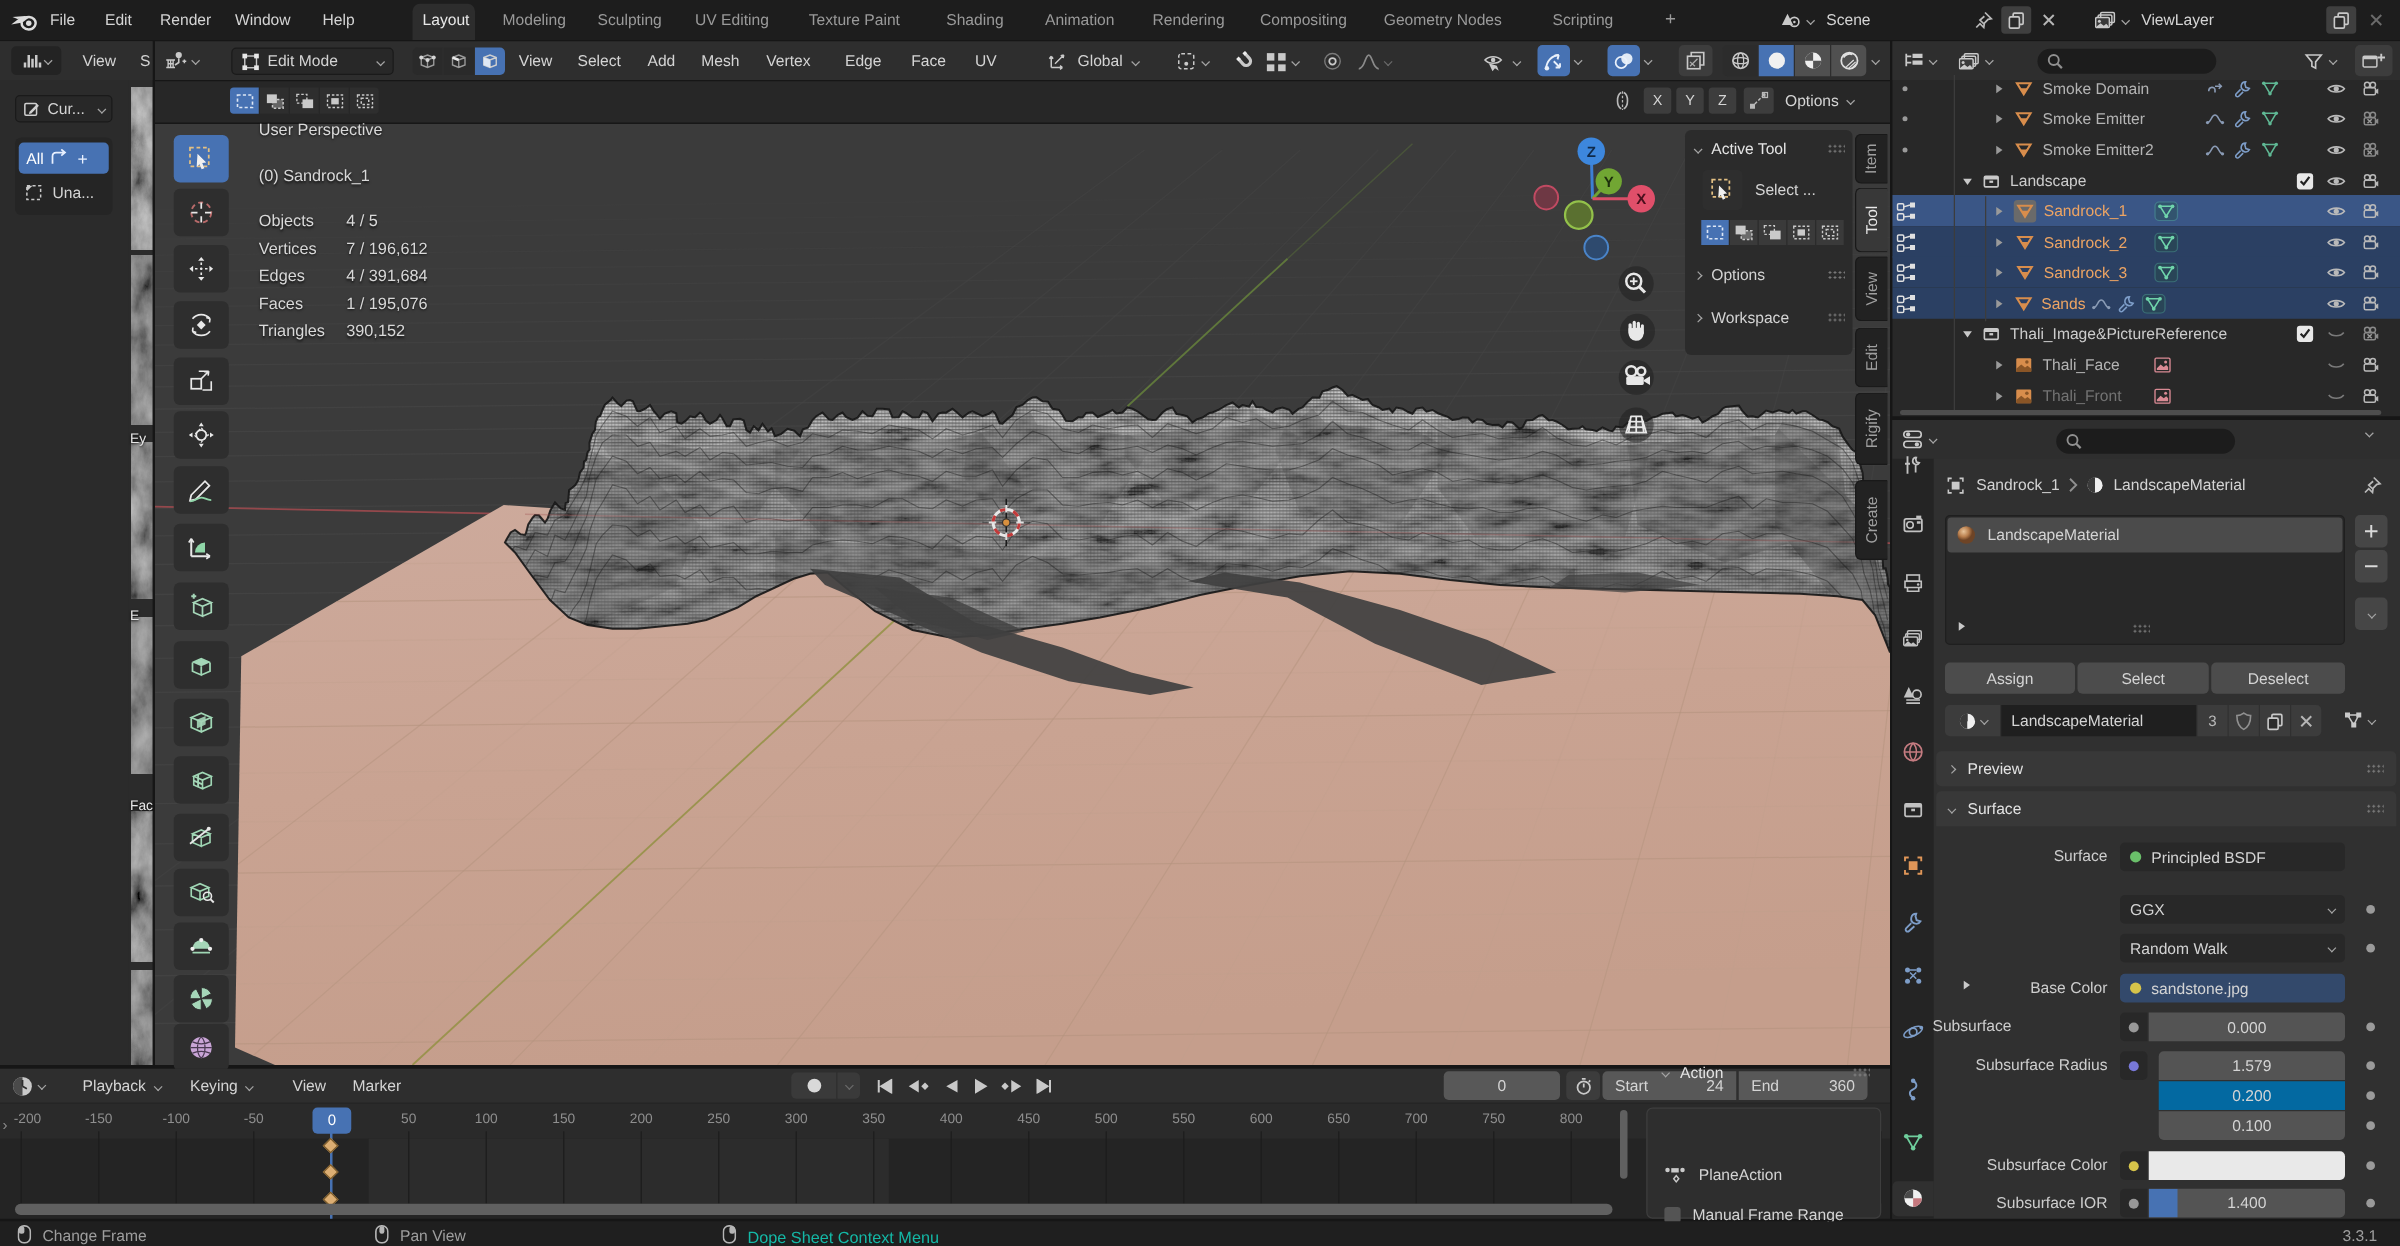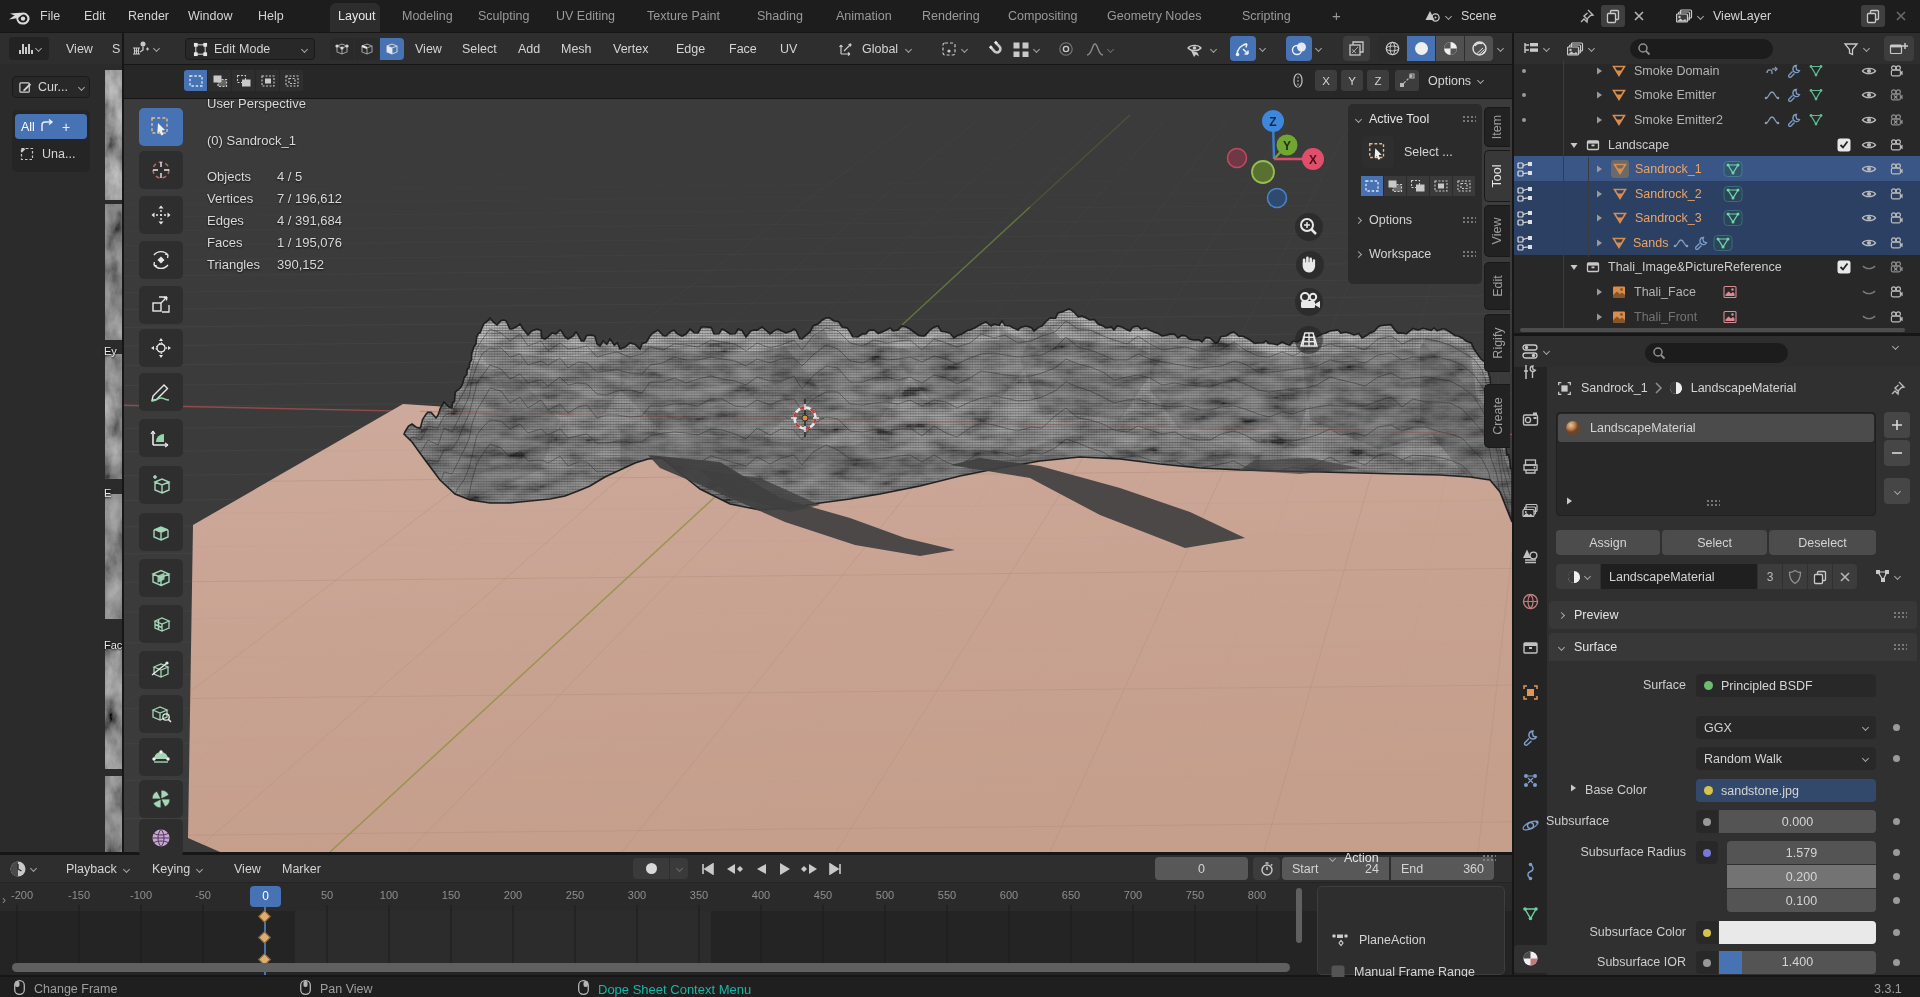--- a/index.html
+++ b/index.html
@@ -1523,42 +1523,42 @@
 <div class="abs vctr" style="left:1696px;top:747px;width:180px;height:23px;background:#282828;border-radius:4px;padding:0 8px">
 <span class="tx" style="flex:1">Random Walk</span>
     <span class="chevsm"></span>
   </div>
 <span class="abs" style="left:1893px;top:755px;width:7px;height:7px;border-radius:4px;background:#9a9a9a"></span>
 <div class="abs" style="left:1568px;top:783px">
     <svg width="10" height="10" viewBox="0 0 10 10">
       <path d="M3,1.5 L8,5 L3,8.5 Z" fill="#c9c9c9"></path>
     </svg>
   </div>
-<div class="abs" style="left:1546px;top:783px;width:140px;text-align:center;color:#cdcdcd;font-size:12.5px;white-space:nowrap">Base Color</div>
+<div class="abs" style="left:1546px;top:783px;width:140px;text-align:right;color:#cdcdcd;font-size:12.5px;white-space:nowrap">Base Color</div>
 <div class="abs vctr" style="left:1696px;top:779px;width:180px;height:23px;background:#33496b;border-radius:4px;padding:0 8px">
 <span style="width:9px;height:9px;border-radius:5px;background:#d6c44a;margin-right:8px"></span>
     <span class="tx">sandstone.jpg</span>
   </div>
 <div class="abs" style="left:1546px;top:814px;width:140px;text-align:left;color:#cdcdcd;font-size:12.5px;white-space:nowrap">Subsurface</div>
 <div class="abs vctr" style="left:1696px;top:810px;width:22px;height:23px;background:#282828;border-radius:4px 0 0 4px;justify-content:center">
     <span style="width:8px;height:8px;border-radius:4px;background:#989898"></span>
   </div>
 <div class="abs vctr" style="left:1719px;top:810px;width:157px;height:23px;background:#545454;border-radius:0 4px 4px 0;justify-content:center">
     <span class="tx">0.000</span>
   </div>
 <span class="abs" style="left:1893px;top:818px;width:7px;height:7px;border-radius:4px;background:#9a9a9a"></span>
 <div class="abs" style="left:1546px;top:845px;width:140px;text-align:right;color:#cdcdcd;font-size:12.5px;white-space:nowrap">Subsurface Radius</div>
 <div class="abs vctr" style="left:1696px;top:841px;width:22px;height:23px;background:#282828;border-radius:4px;justify-content:center">
     <span style="width:8px;height:8px;border-radius:4px;background:#7878d8"></span>
   </div>
 <div class="abs vctr" style="left:1727px;top:841px;width:149px;height:23px;background:#545454;border-radius:4px 4px 0 0;justify-content:center">
     <span class="tx">1.579</span>
   </div>
 <span class="abs" style="left:1893px;top:849px;width:7px;height:7px;border-radius:4px;background:#9a9a9a"></span>
-<div class="abs vctr" style="left:1727px;top:865px;width:149px;height:23px;background:#737373;border-radius:0;justify-content:center">
+<div class="abs vctr" style="left:1727px;top:865px;width:149px;height:23px;background:#0369a1;border-radius:0;justify-content:center">
     <span class="tx">0.200</span>
   </div>
 <span class="abs" style="left:1893px;top:873px;width:7px;height:7px;border-radius:4px;background:#9a9a9a"></span>
 <div class="abs vctr" style="left:1727px;top:889px;width:149px;height:23px;background:#545454;border-radius:0 0 4px 4px;justify-content:center">
     <span class="tx">0.100</span>
   </div>
 <span class="abs" style="left:1893px;top:897px;width:7px;height:7px;border-radius:4px;background:#9a9a9a"></span>
 <div class="abs" style="left:1546px;top:925px;width:140px;text-align:right;color:#cdcdcd;font-size:12.5px;white-space:nowrap">Subsurface Color</div>
 <div class="abs vctr" style="left:1696px;top:921px;width:22px;height:23px;background:#282828;border-radius:4px 0 0 4px;justify-content:center">
     <span style="width:8px;height:8px;border-radius:4px;background:#d6c44a"></span>

